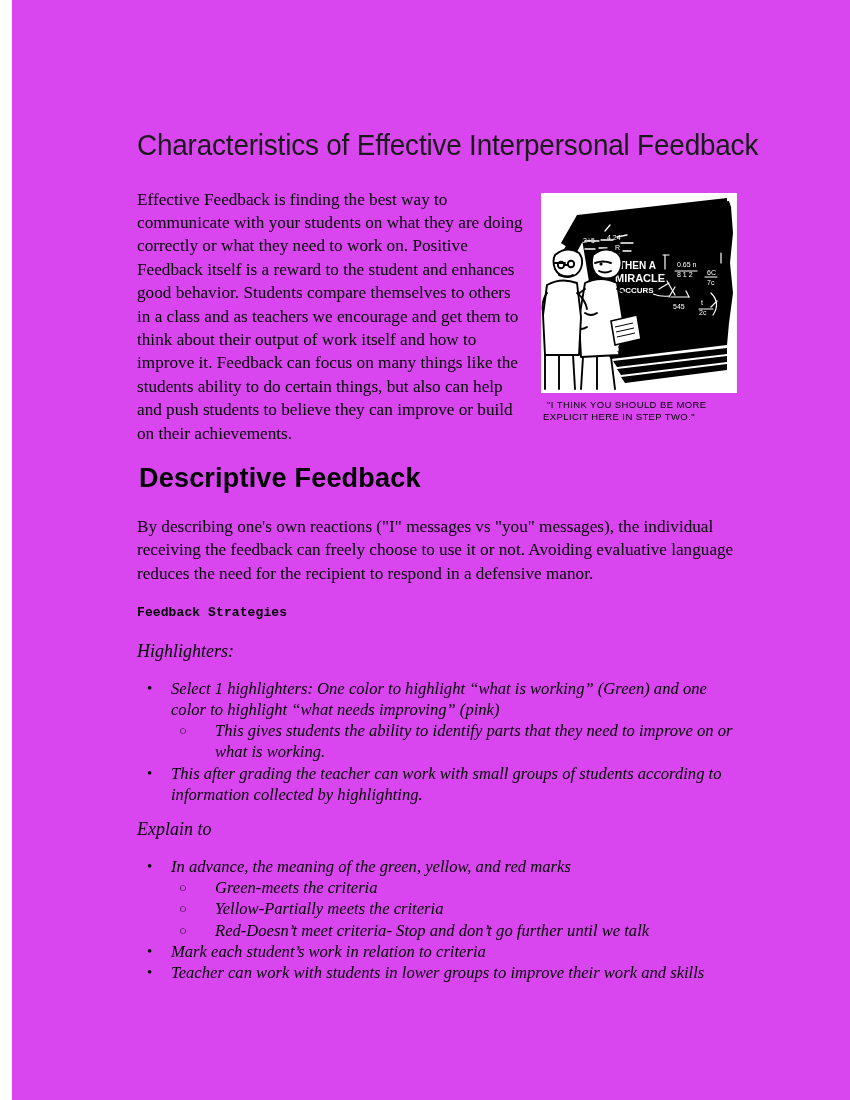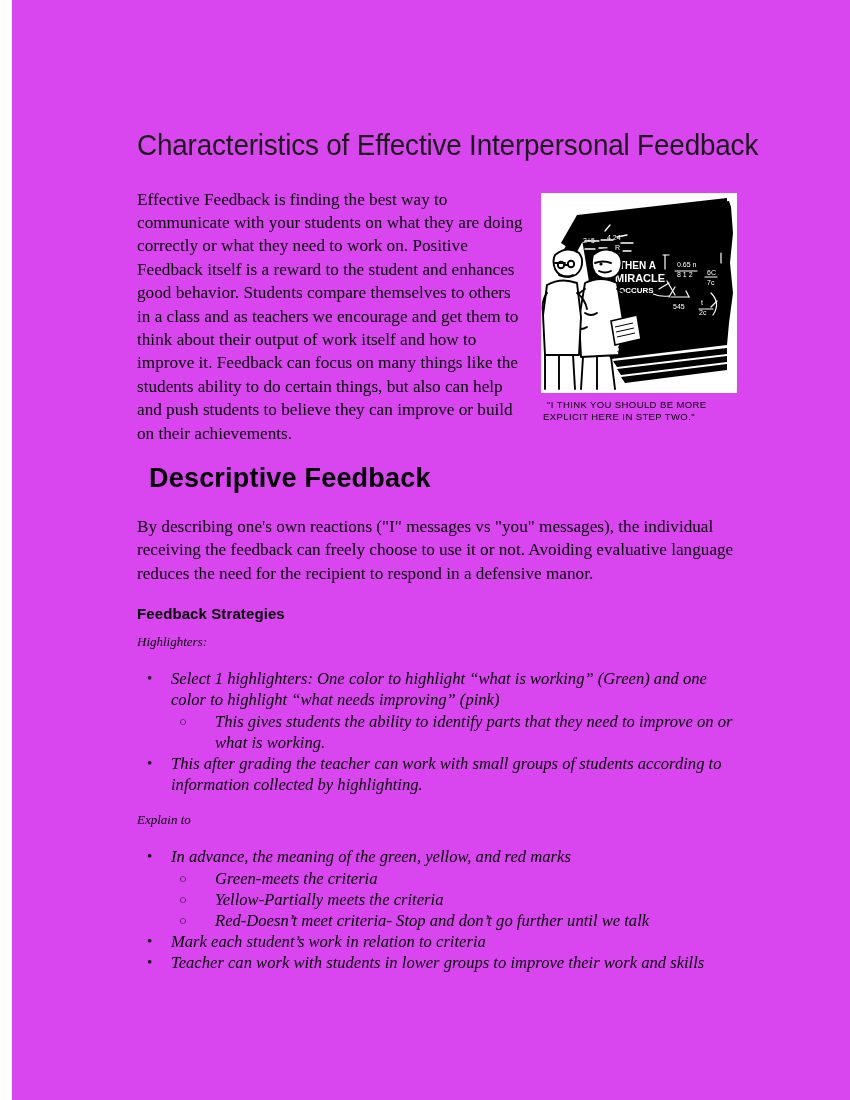--- a/index.html
+++ b/index.html
@@ -69,35 +69,35 @@
   }
   .fig-caption svg { display: block; }
 
   
   .h-descriptive {
     font-family: "Liberation Sans", "DejaVu Sans", sans-serif;
     font-weight: 700;
     font-size: 27px;
     line-height: 1.18;
     letter-spacing: 0.2px;
-    margin: 18px 0 16px 12px;
+    margin: 18px 0 16px 2px;
   }
   .h-strategies {
-    font-family: Liberation Sans, sans-serif;
+    font-family: Liberation Mono, monospace;
     font-weight: 700;
-    font-size: 15px;
+    font-size: 13px;
     line-height: 1.2;
     letter-spacing: 0.1px;
-    margin: 20px 0 8px 0;
+    margin: 20px 0 20px 0;
   }
 
   .label-italic {
     font-family: "Liberation Serif", "DejaVu Serif", serif;
     font-style: italic;
-    font-size: 13px;
+    font-size: 18px;
     line-height: 21px;
     margin: 0 0 16px 0;
   }
 
   
   .lvl1, .lvl2 {
     list-style: none;
     margin: 0;
     padding: 0;
   }

